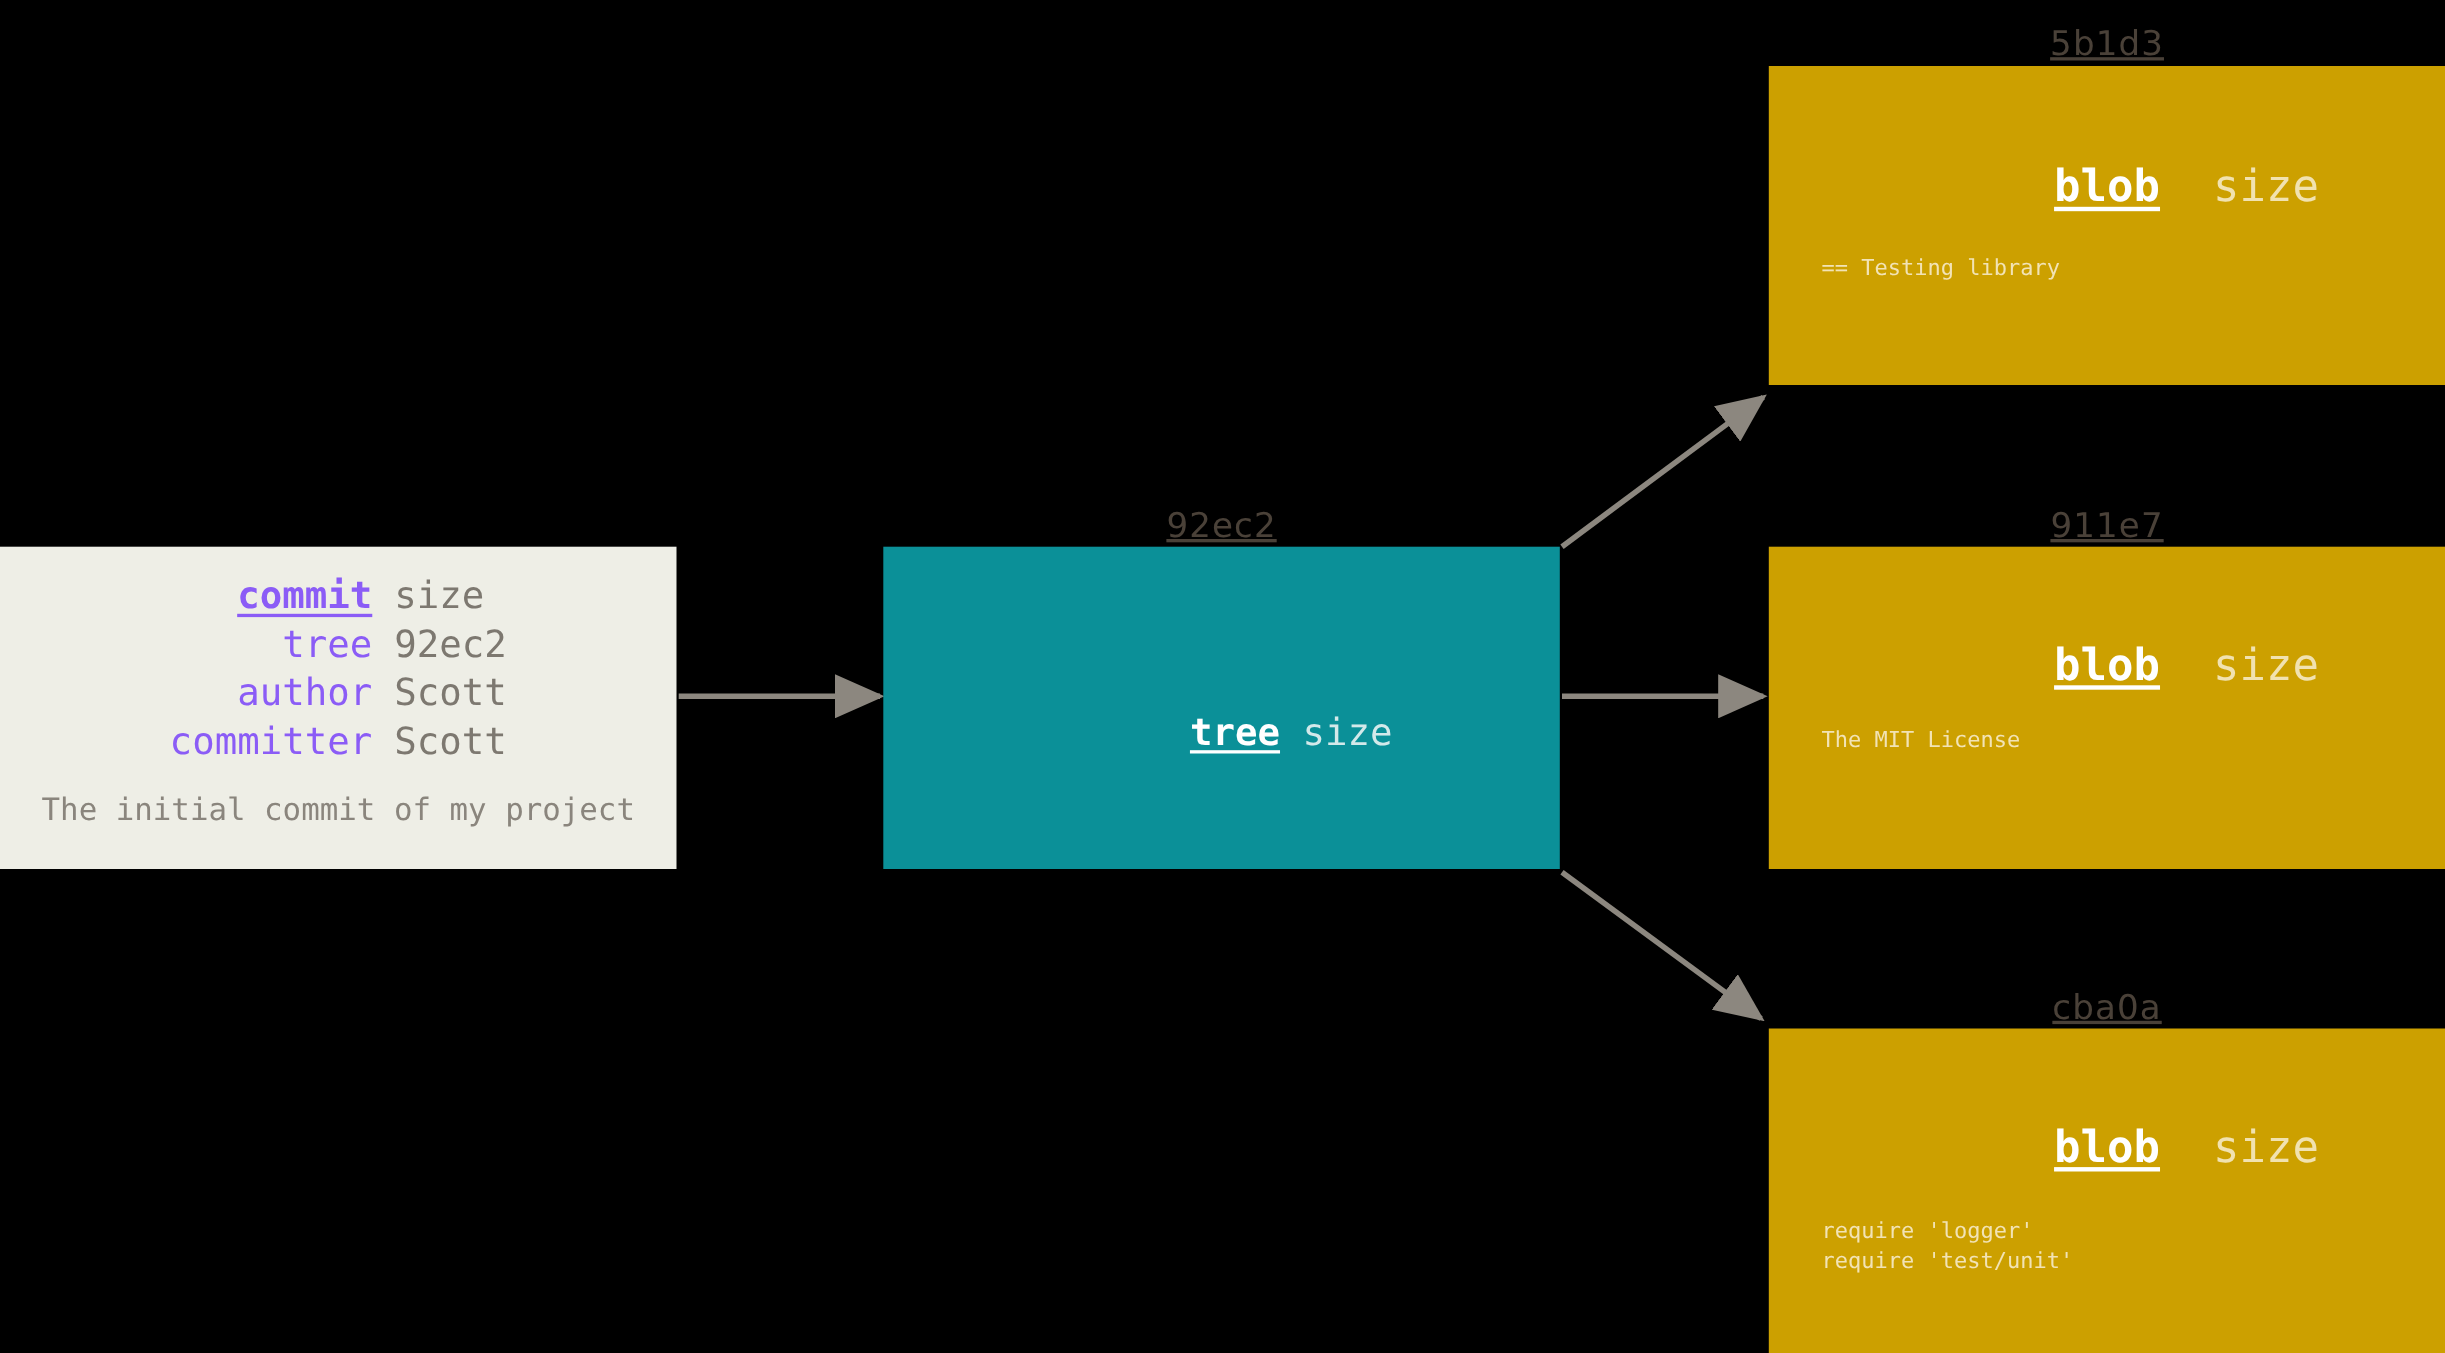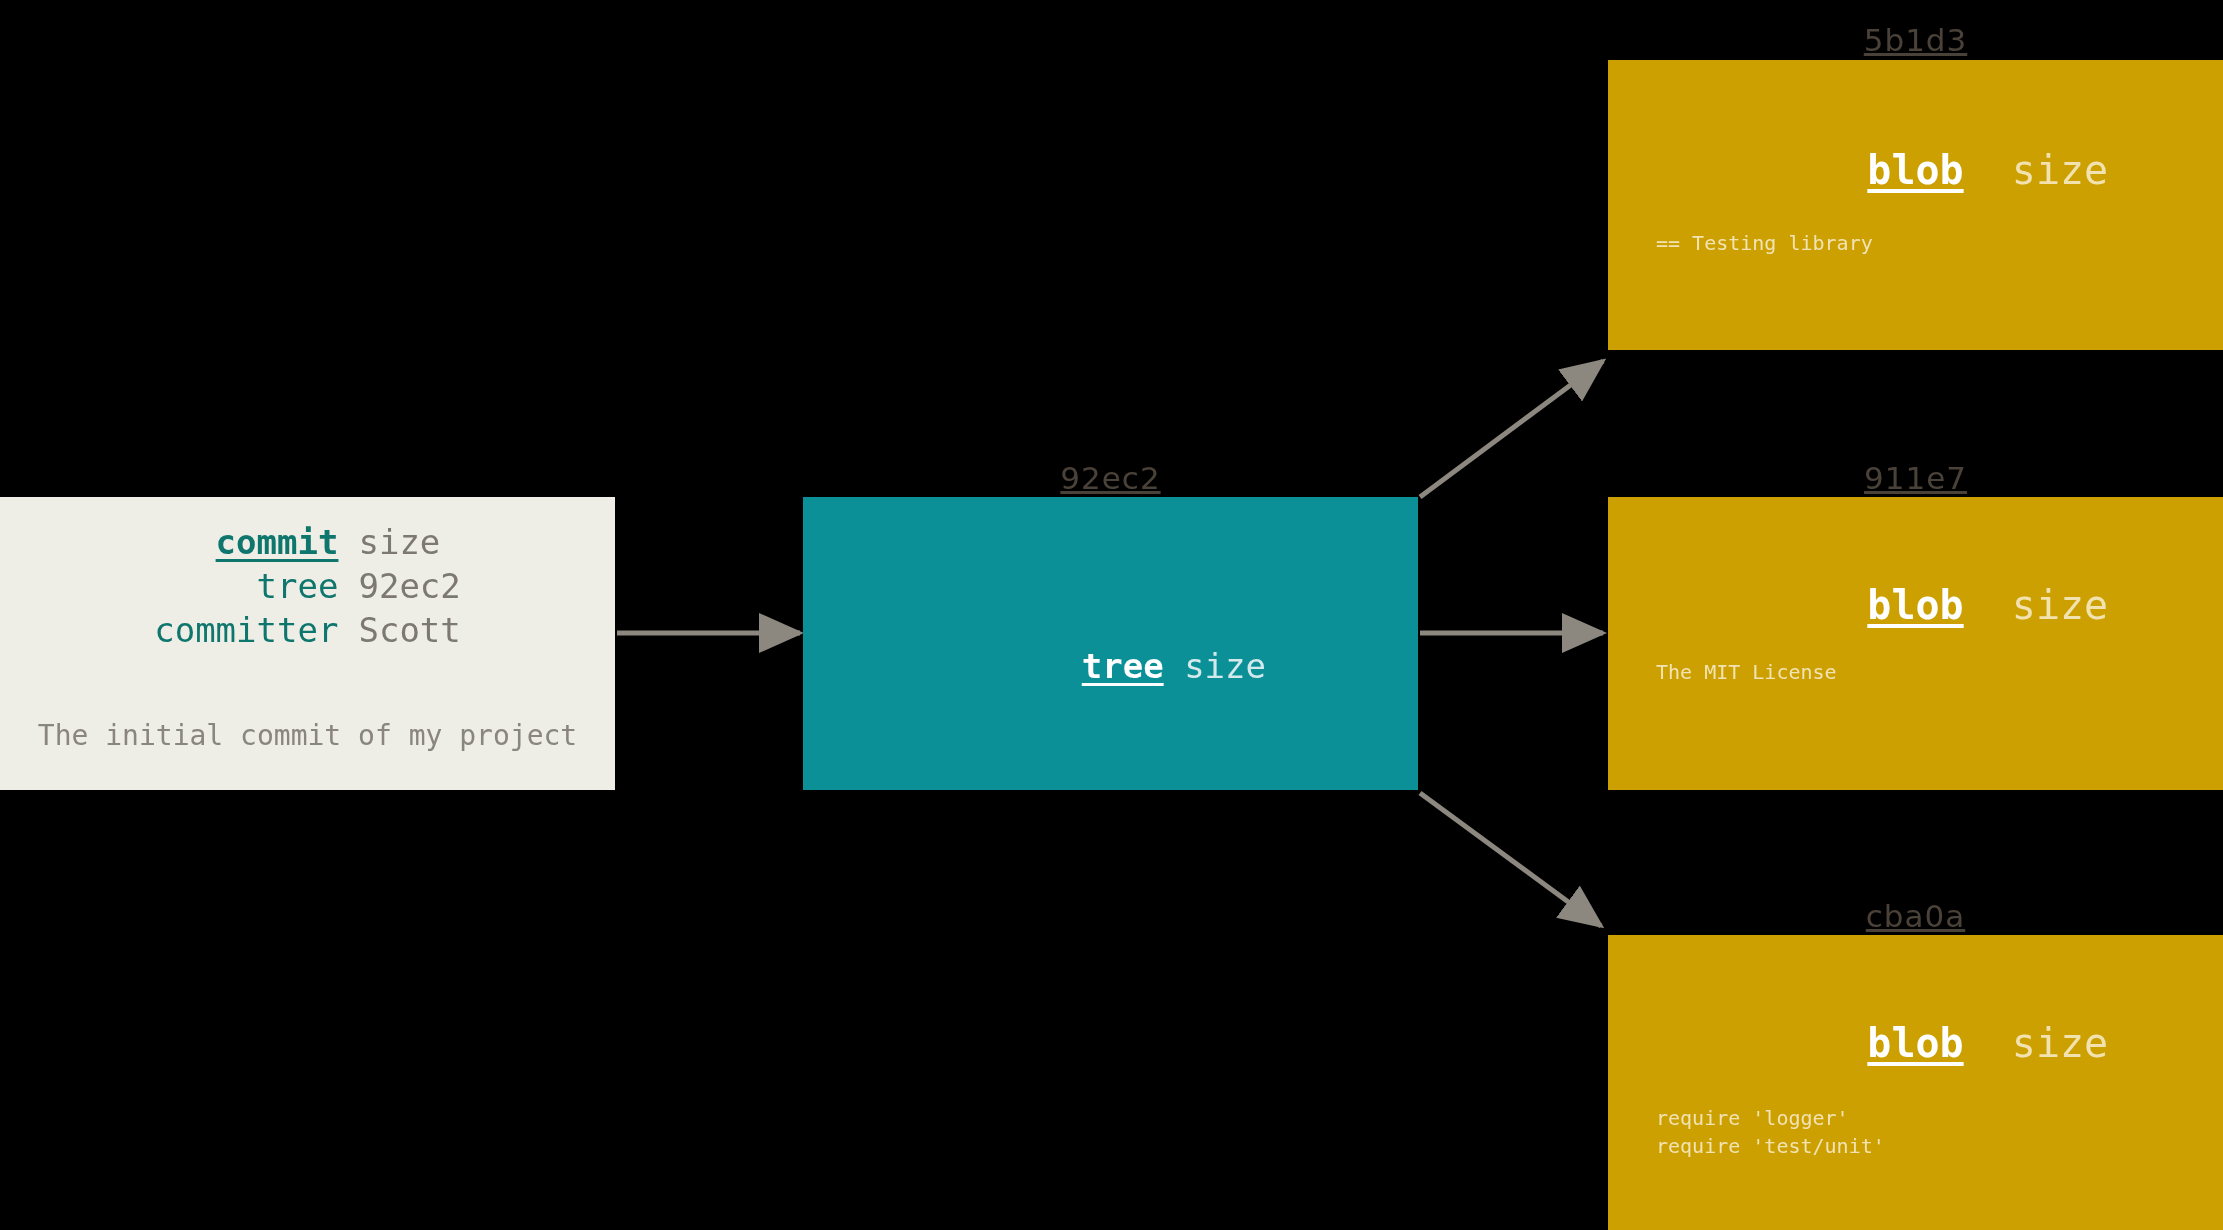--- a/index.html
+++ b/index.html
@@ -59,21 +59,21 @@
     border-collapse: collapse;
     font-size: 34px;
     line-height: 1.0;
   }
   .kvtable td {
     padding: 0 0 10px 0;
     white-space: pre;
   }
   .kvtable td.k {
     text-align: right;
-    color: #0f766e;
+    color: #8b5cf6;
     padding-right: 20px;
   }
   .kvtable td.v {
     text-align: left;
     color: #7d7870;
   }
   .kvtable tr.head td.k { font-weight: bold; text-decoration: underline; text-underline-offset: 5px; }
   .kvtable tr.head td.v { color: #7d7870; }
 
   
@@ -144,20 +144,24 @@
         <tbody>
             <tr class="head">
           <td class="k">commit</td>
           <td class="v">size</td>
         </tr>
         <tr>
           <td class="k">tree</td>
           <td class="v">92ec2</td>
         </tr>
         <tr>
+          <td class="k">author</td>
+          <td class="v">Scott</td>
+        </tr>
+        <tr>
           <td class="k">committer</td>
           <td class="v">Scott</td>
         </tr>
       </tbody>
         </table>
     </div>
     <div class="commit-message" style="position:absolute; left:0; top:222px; width:100%; text-align:center;">The initial commit of my project</div>
   </div>
 
   <div class="hash-label" style="left:803px; top:460px; width:615px;">92ec2</div>

